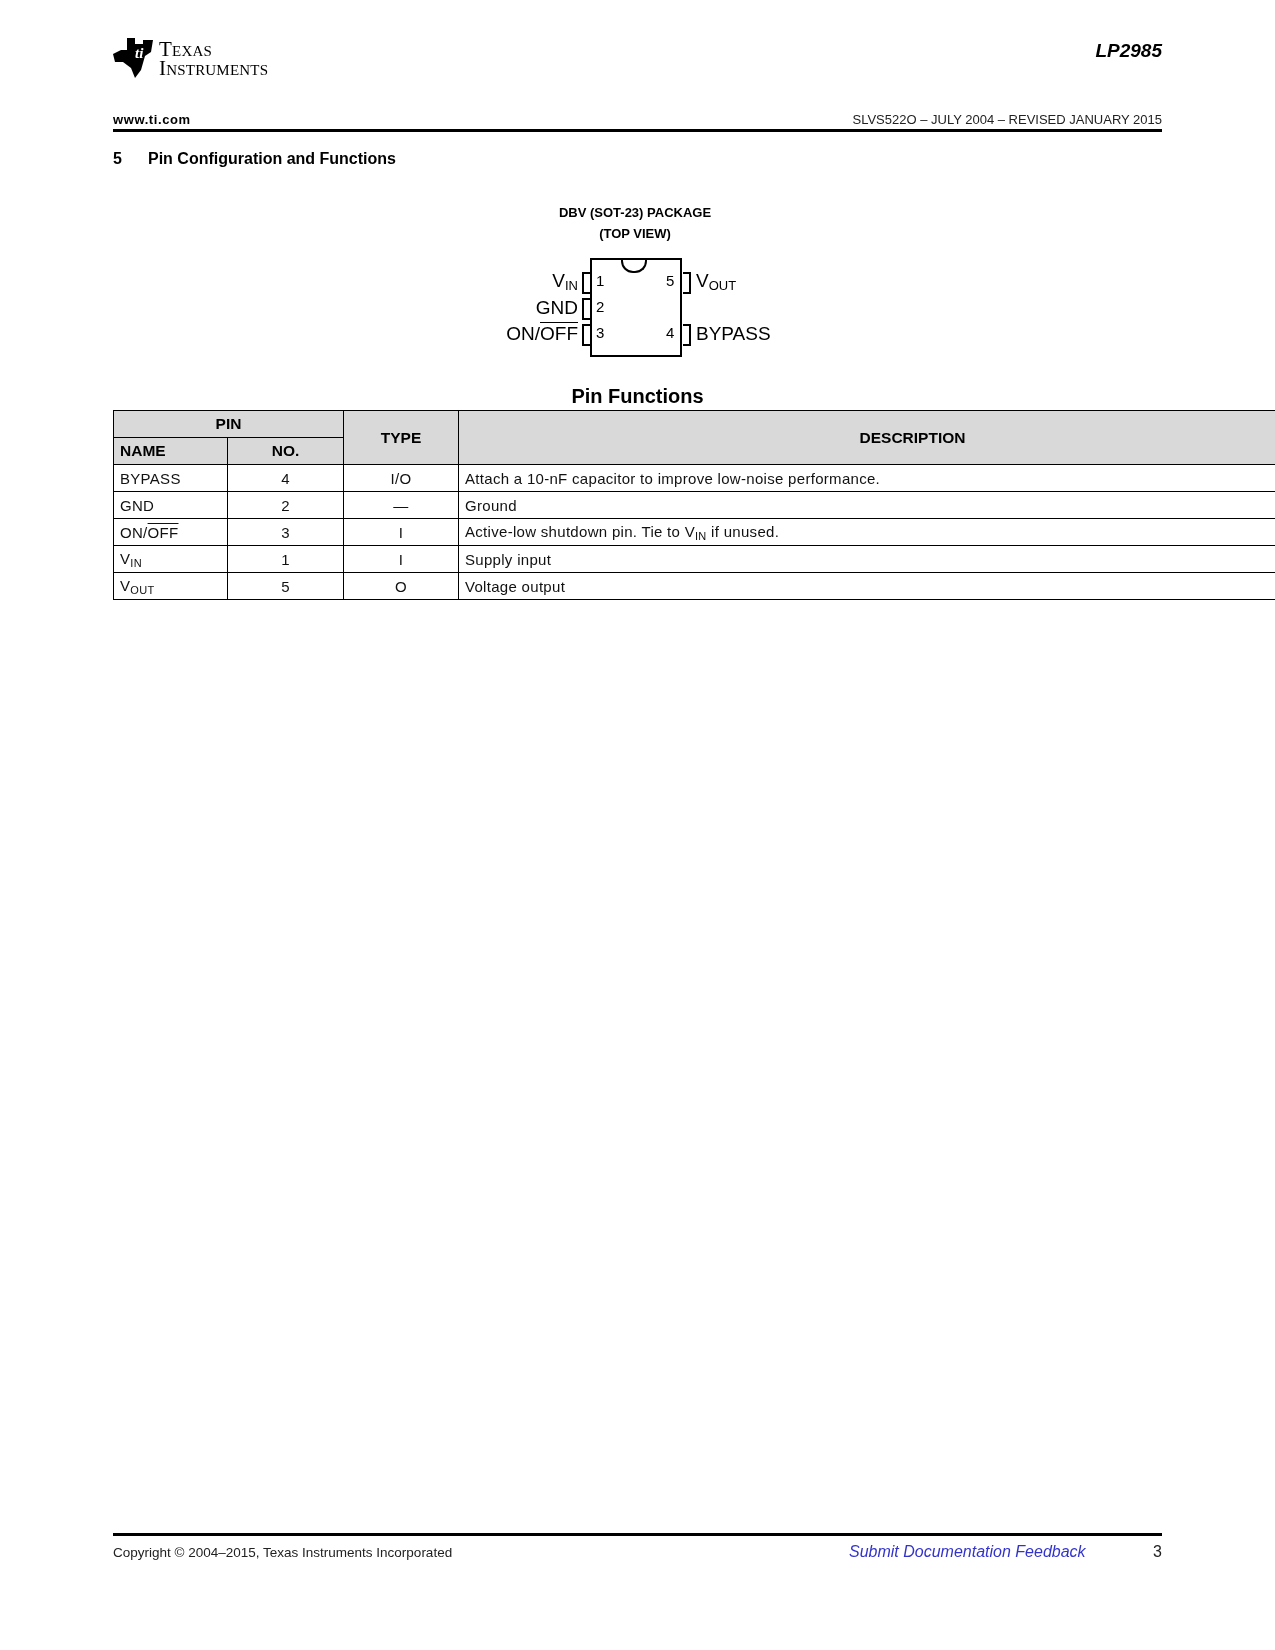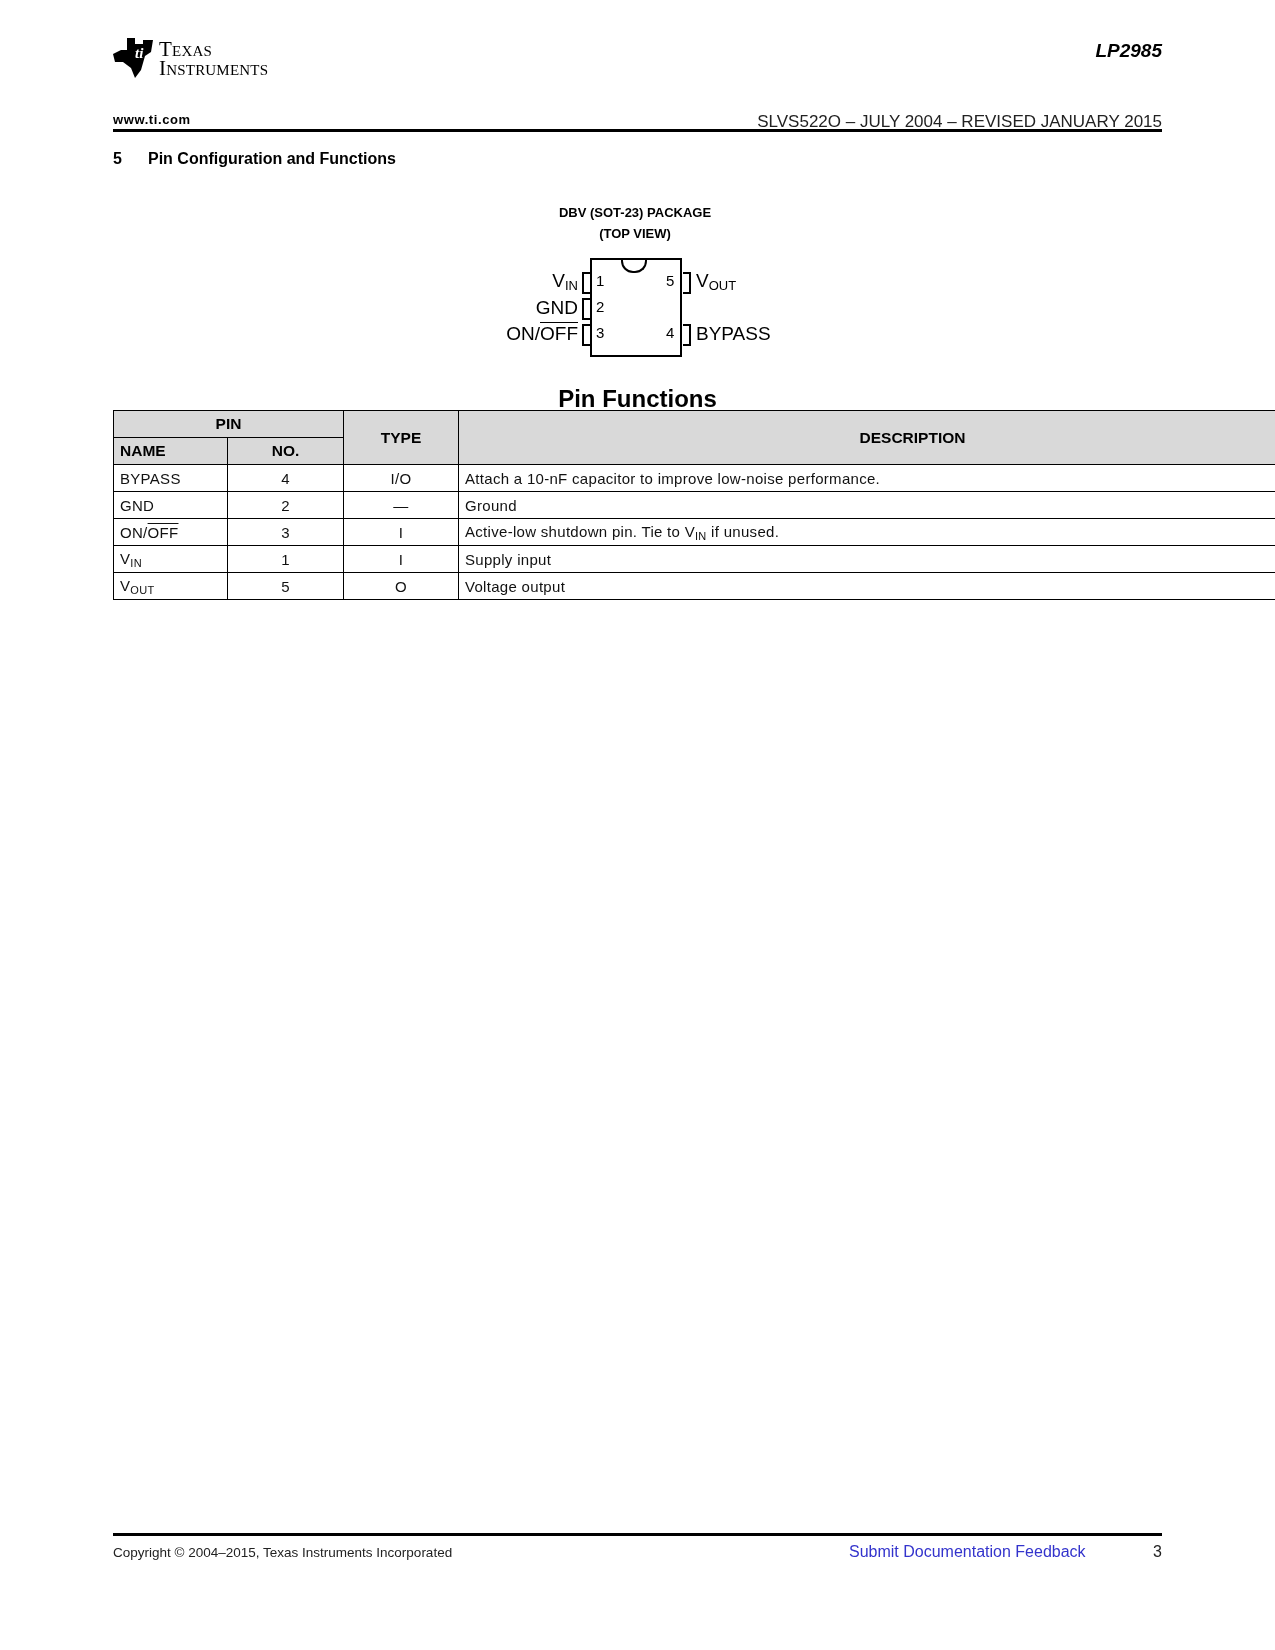--- a/index.html
+++ b/index.html
@@ -2,43 +2,43 @@
 <html><head>
 <meta charset="utf-8">
 <style>
   html, body { margin: 0; padding: 0; background: #ffffff; }
   body { width: 1275px; height: 1650px; position: relative; font-family: "Liberation Sans", sans-serif; color: #000; overflow: hidden; }
   .abs { position: absolute; }
   .logo { left: 113px; top: 36px; width: 200px; height: 50px; }
   .logo-text { position: absolute; left: 46px; top: 4px; font-family: "Liberation Serif", serif; font-size: 21px; line-height: 19px; color: #000; font-variant: small-caps; letter-spacing: 0.2px; }
   .doc-id { right: 113px; top: 40px; font-size: 19px; font-weight: bold; font-style: italic; }
   .site { left: 113px; top: 112px; font-size: 13px; font-weight: bold; letter-spacing: 0.6px; }
-  .rev { right: 113px; top: 112px; font-size: 17px; color: #222; }
+  .rev { right: 113px; top: 112px; font-size: 13px; color: #222; }
   .rule-top { left: 113px; top: 129px; width: 1049px; height: 3px; background: #000; }
   .section-title { left: 113px; top: 150px; font-size: 16px; font-weight: bold; }
   .section-title .num { display: inline-block; width: 35px; }
   .pkg-title { left: 480px; top: 202px; width: 310px; text-align: center; font-size: 13px; font-weight: bold; line-height: 21px; }
   .chip { left: 590px; top: 258px; width: 88px; height: 95px; border: 2.5px solid #000; }
   .notch { left: 621px; top: 258px; width: 22px; height: 13px; border: 2px solid #000; border-top: none; border-radius: 0 0 12px 12px; }
   .pin-l { width: 6px; height: 18px; border: 2px solid #000; border-right: none; }
   .pin-r { width: 6px; height: 18px; border: 2px solid #000; border-left: none; }
   .pinno { font-size: 15px; }
   .pinlbl { font-size: 19px; }
   .pinlbl sub { font-size: 13px; vertical-align: -3px; }
   .ovl { text-decoration: overline; }
-  .tbl-title { left: 113px; top: 385px; width: 1049px; text-align: center; font-size: 24px; font-weight: bold; }
+  .tbl-title { left: 113px; top: 385px; width: 1049px; text-align: center; font-size: 20px; font-weight: bold; }
   table.pins { position: absolute; left: 113px; top: 410px; width: 1254px; border-collapse: collapse; font-size: 15px; }
   table.pins th, table.pins td { border: 1.5px solid #000; padding: 0 6px; height: 26px; }
   table.pins th { background: #d9d9d9; font-weight: bold; font-size: 15.5px; }
   table.pins td { color: #111; letter-spacing: 0.3px; }
   td.c { text-align: center; }
   td sub { font-size: 11px; vertical-align: -3px; }
   .rule-bot { left: 113px; top: 1533px; width: 1049px; height: 3px; background: #000; }
   .copy { left: 113px; top: 1545px; font-size: 13.5px; color: #222; }
-  .feedback { left: 849px; top: 1543px; font-size: 16px; color: #3333cc; text-decoration: none; }
+  .feedback { left: 849px; top: 1543px; font-size: 16px; color: #3333cc; text-decoration: none; font-style: italic; }
   .pagenum { right: 113px; top: 1543px; font-size: 16px; color: #222; }
 </style>
 </head>
 <body>
 
 <div class="abs logo">
   <svg width="42" height="44" viewBox="0 0 42 44" style="position:absolute;left:0;top:0">
     <path d="M14 2 L22 2 L22 8 L30 8 L30 4 L40 4 L38 16 L32 20 L28 34 L22 42 L18 32 L10 26 L2 26 L0 18 L8 14 L14 14 Z" fill="#000"></path>
     <text x="22" y="22" font-family="Liberation Serif, serif" font-style="italic" font-weight="bold" font-size="15" fill="#fff">ti</text>
   </svg>

